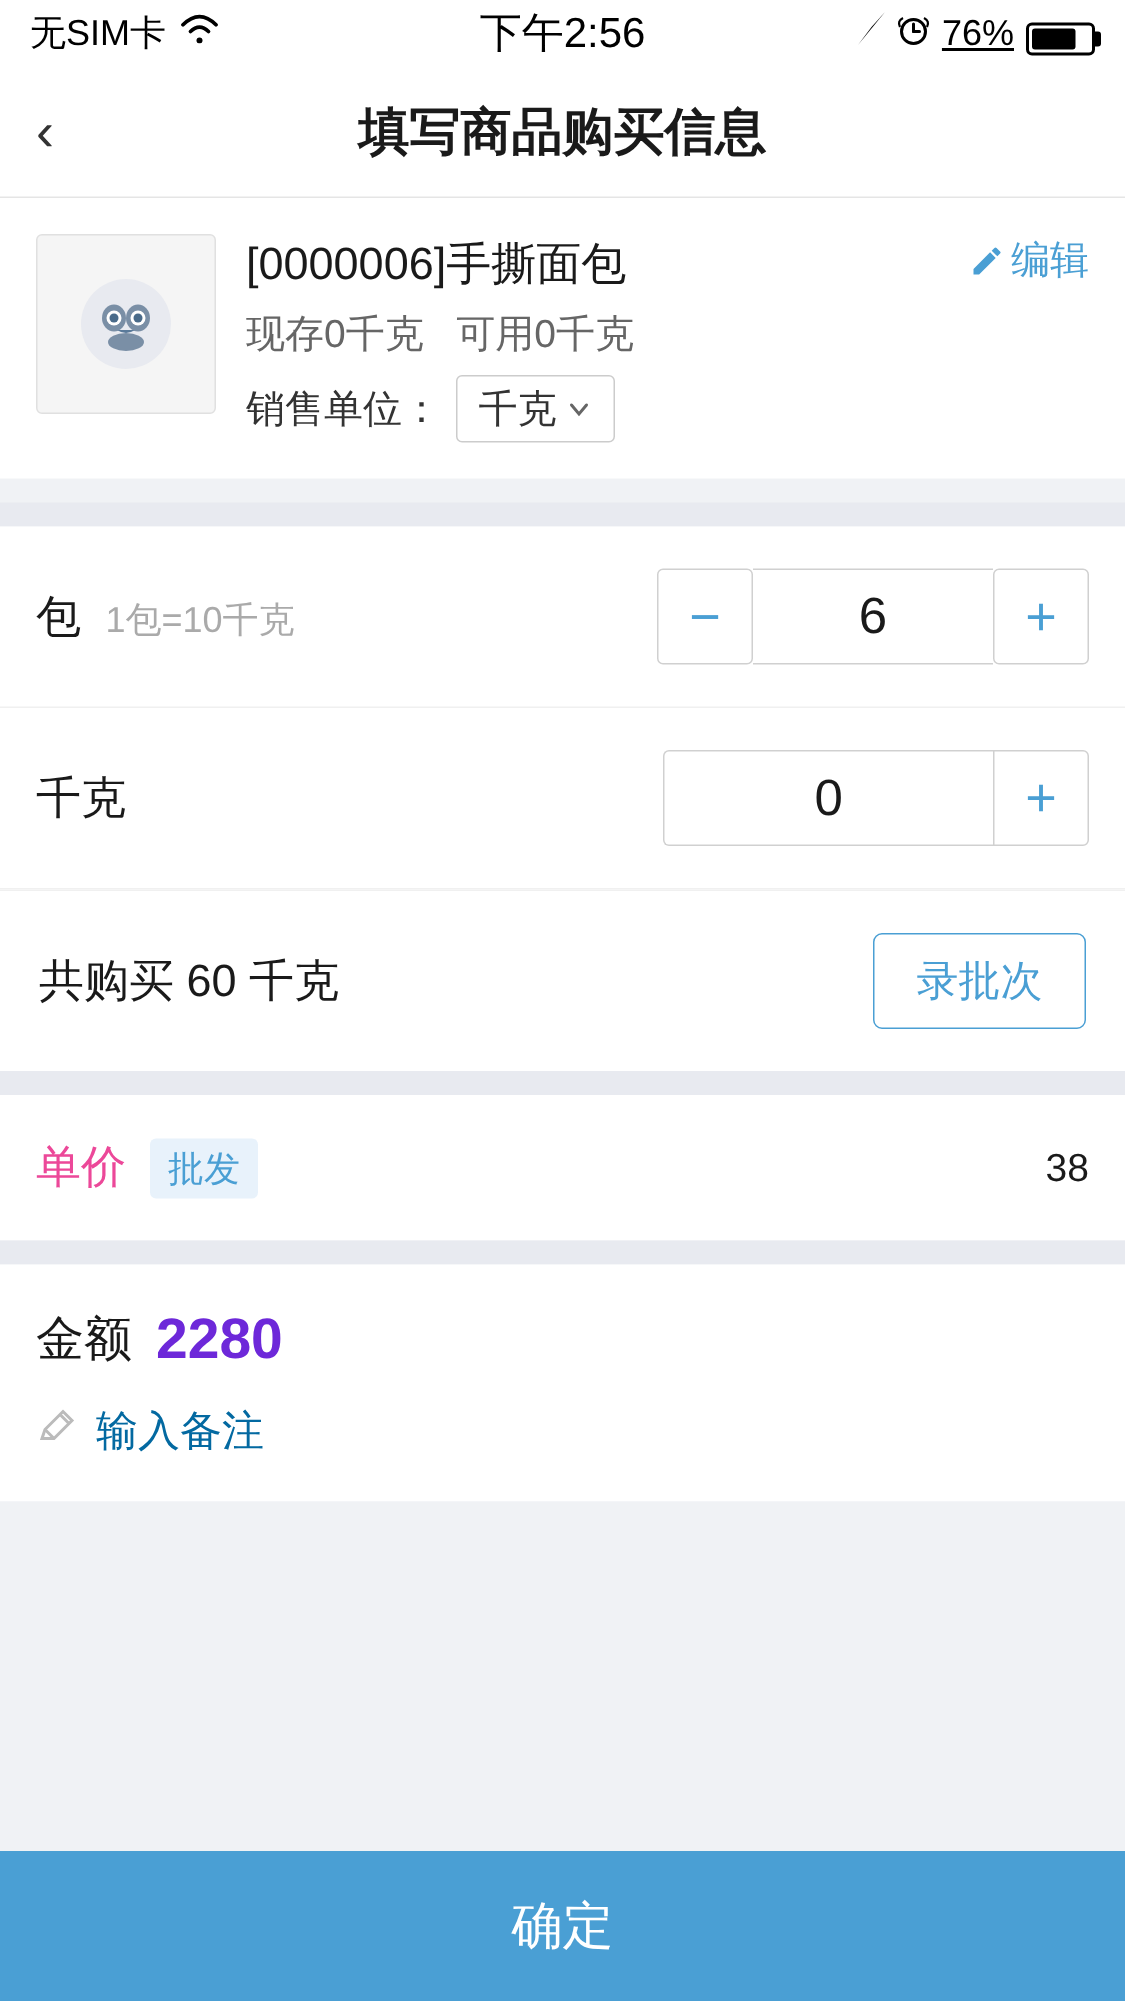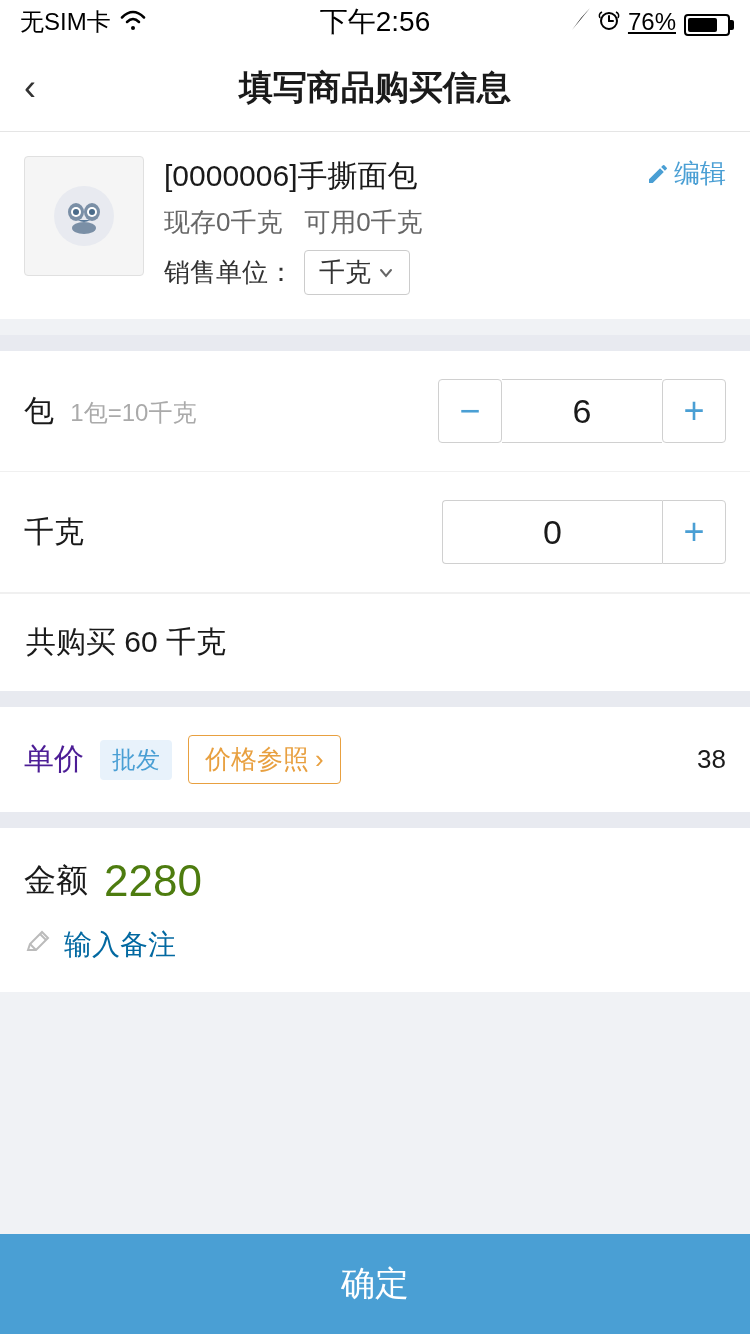--- a/index.html
+++ b/index.html
@@ -267,21 +267,21 @@
     }
     .price-row {
       background: #fff;
       display: flex;
       align-items: center;
       padding: 28px 24px;
       gap: 16px;
     }
     .price-label {
       font-size: 30px;
-      color: #4c1d95;
+      color: #ec4899;
     }
     .price-tag {
       font-size: 24px;
       color: #4a9fd4;
       background: #e8f2fb;
       border-radius: 4px;
       padding: 4px 12px;
     }
     .price-ref-btn {
       border: 1.5px solid #e8a040;
@@ -309,23 +309,23 @@
       display: flex;
       align-items: center;
       gap: 16px;
       margin-bottom: 20px;
     }
     .amount-label {
       font-size: 32px;
       color: #1a1a1a;
     }
     .amount-value {
-      font-size: 44px;
-      font-weight: 400;
-      color: #4d7c0f;
+      font-size: 38px;
+      font-weight: 700;
+      color: #6d28d9;
     }
     .note-row {
       display: flex;
       align-items: center;
       gap: 12px;
       color: #aaa;
       font-size: 28px;
     }
     .pencil-icon {
       color: #aaa;
@@ -459,31 +459,28 @@
     <div class="input-label">千克</div>
     <div class="stepper-right">
       <input class="stepper-input-only" type="text" value="0" style="">
       <button class="stepper-btn-right">+</button>
     </div>
   </div>
 </div>
 
 <div class="summary-row">
   <span class="summary-text">共购买 60 千克</span>
+  <button class="record-btn">录批次</button>
 </div>
 
 <div class="divider-section"></div>
 
 <div class="price-row">
   <span class="price-label">单价</span>
   <span class="price-tag">批发</span>
-  <button class="price-ref-btn">
-    <span>价格参照</span>
-    <span>›</span>
-  </button>
   <span class="price-value">38</span>
 </div>
 
 <div class="divider-section"></div>
 
 <div class="amount-card">
   <div class="amount-row">
     <span class="amount-label">金额</span>
     <span class="amount-value">2280</span>
   </div>

